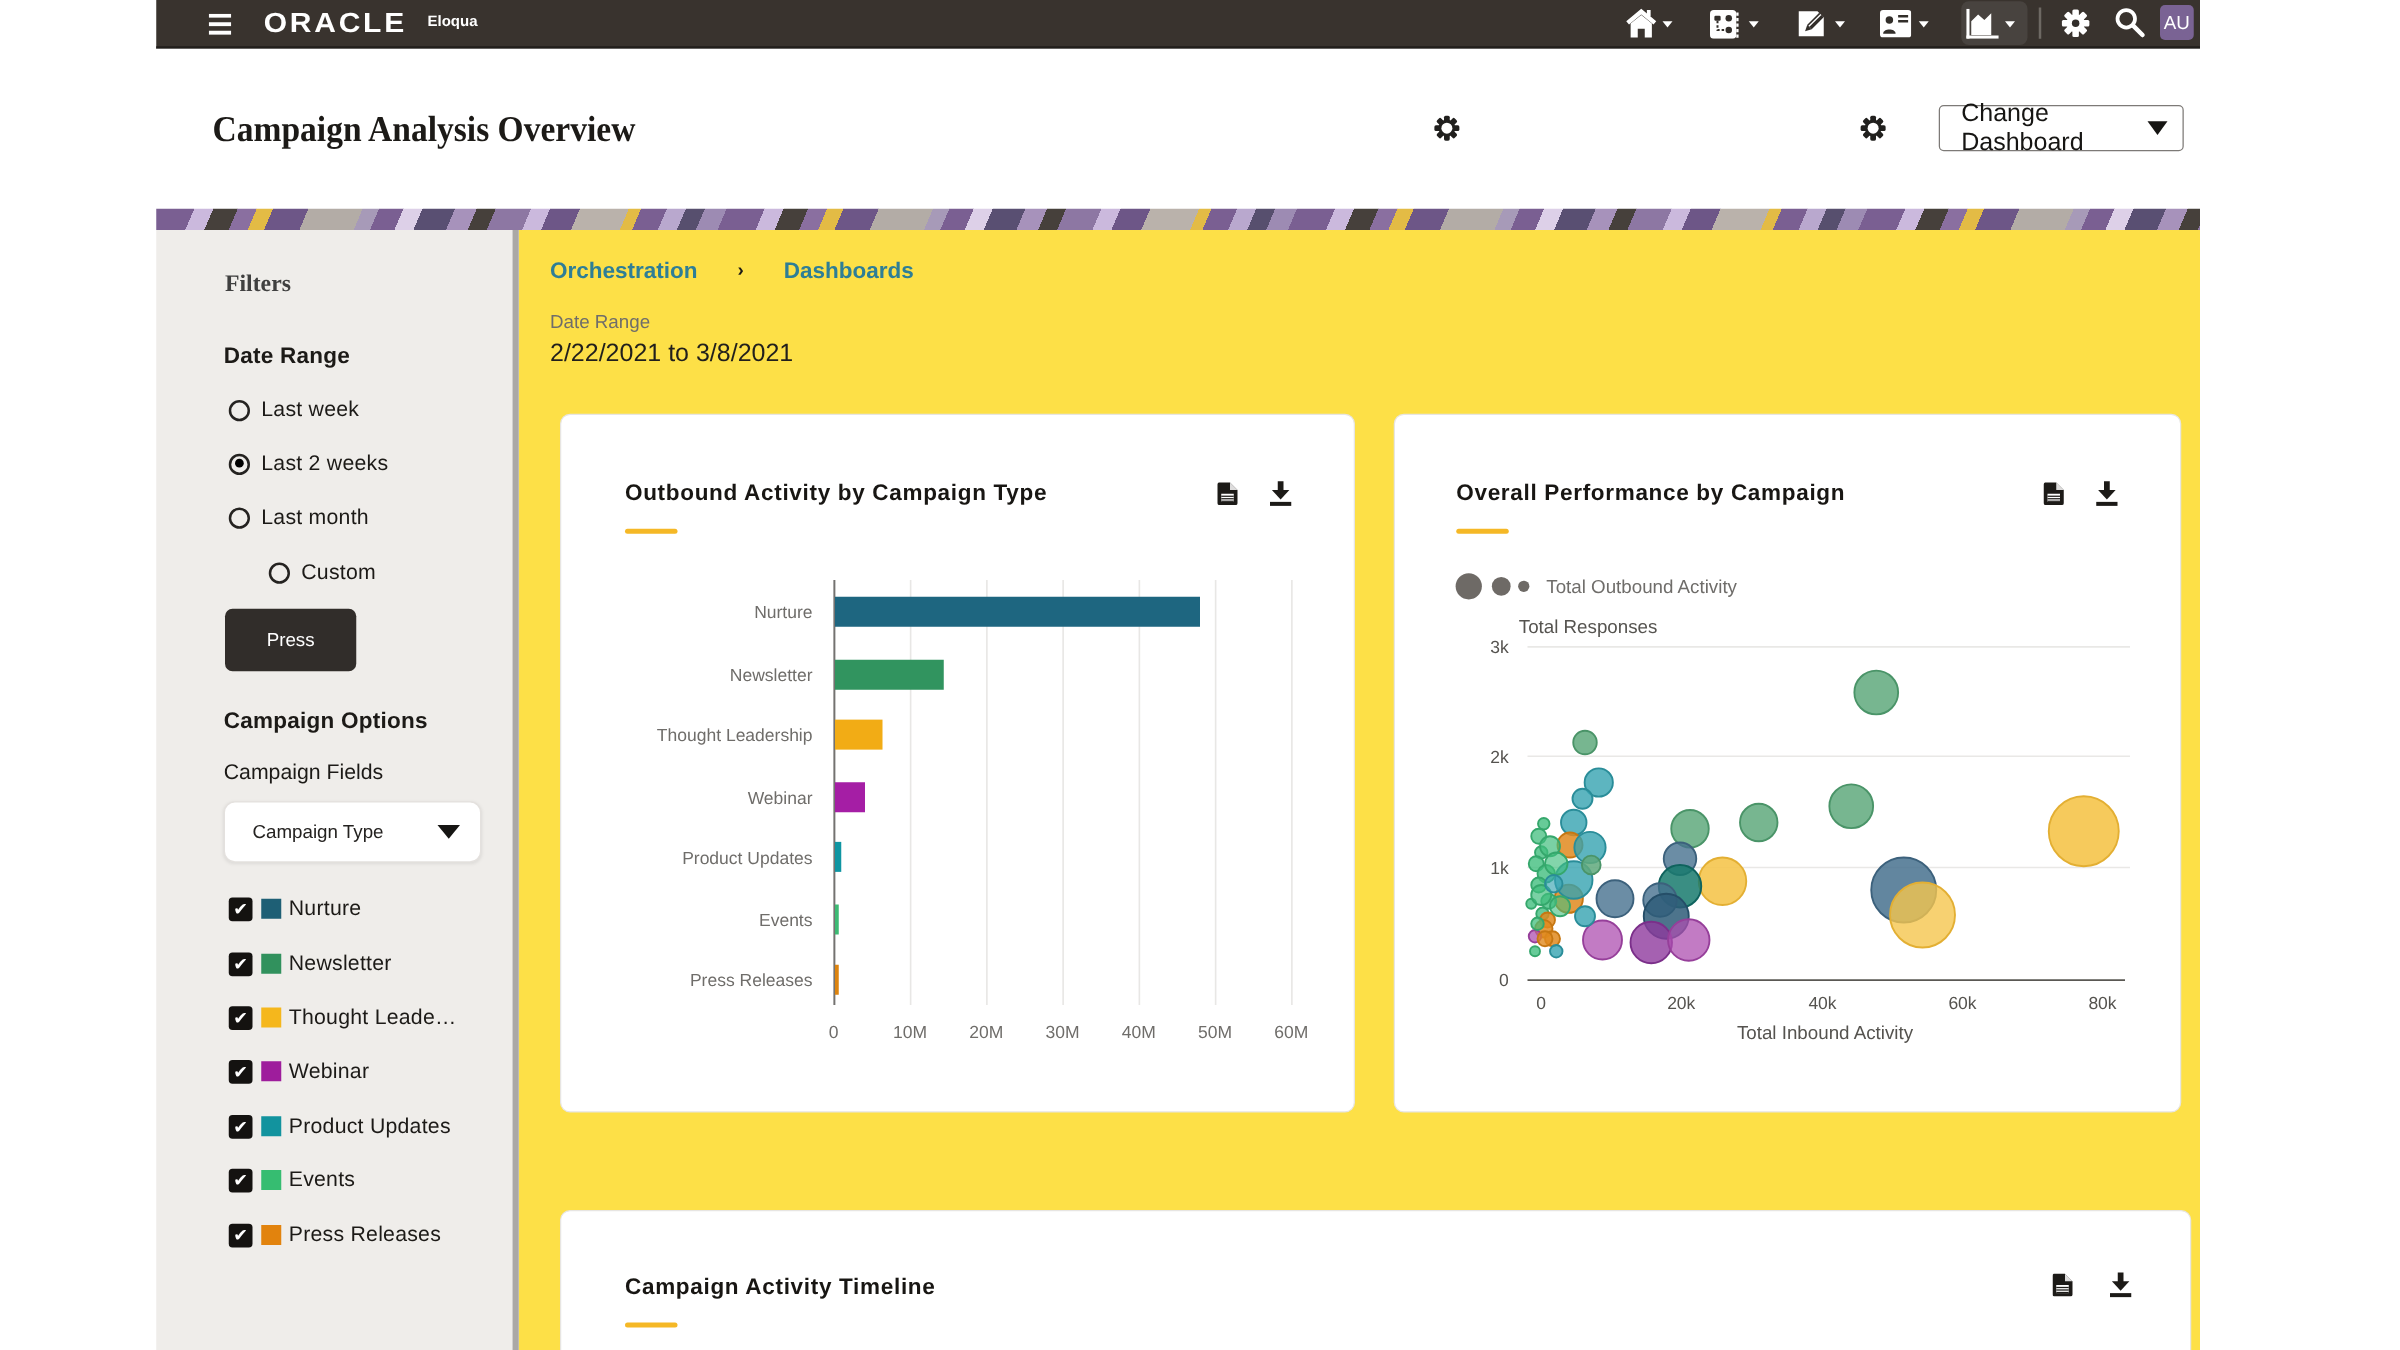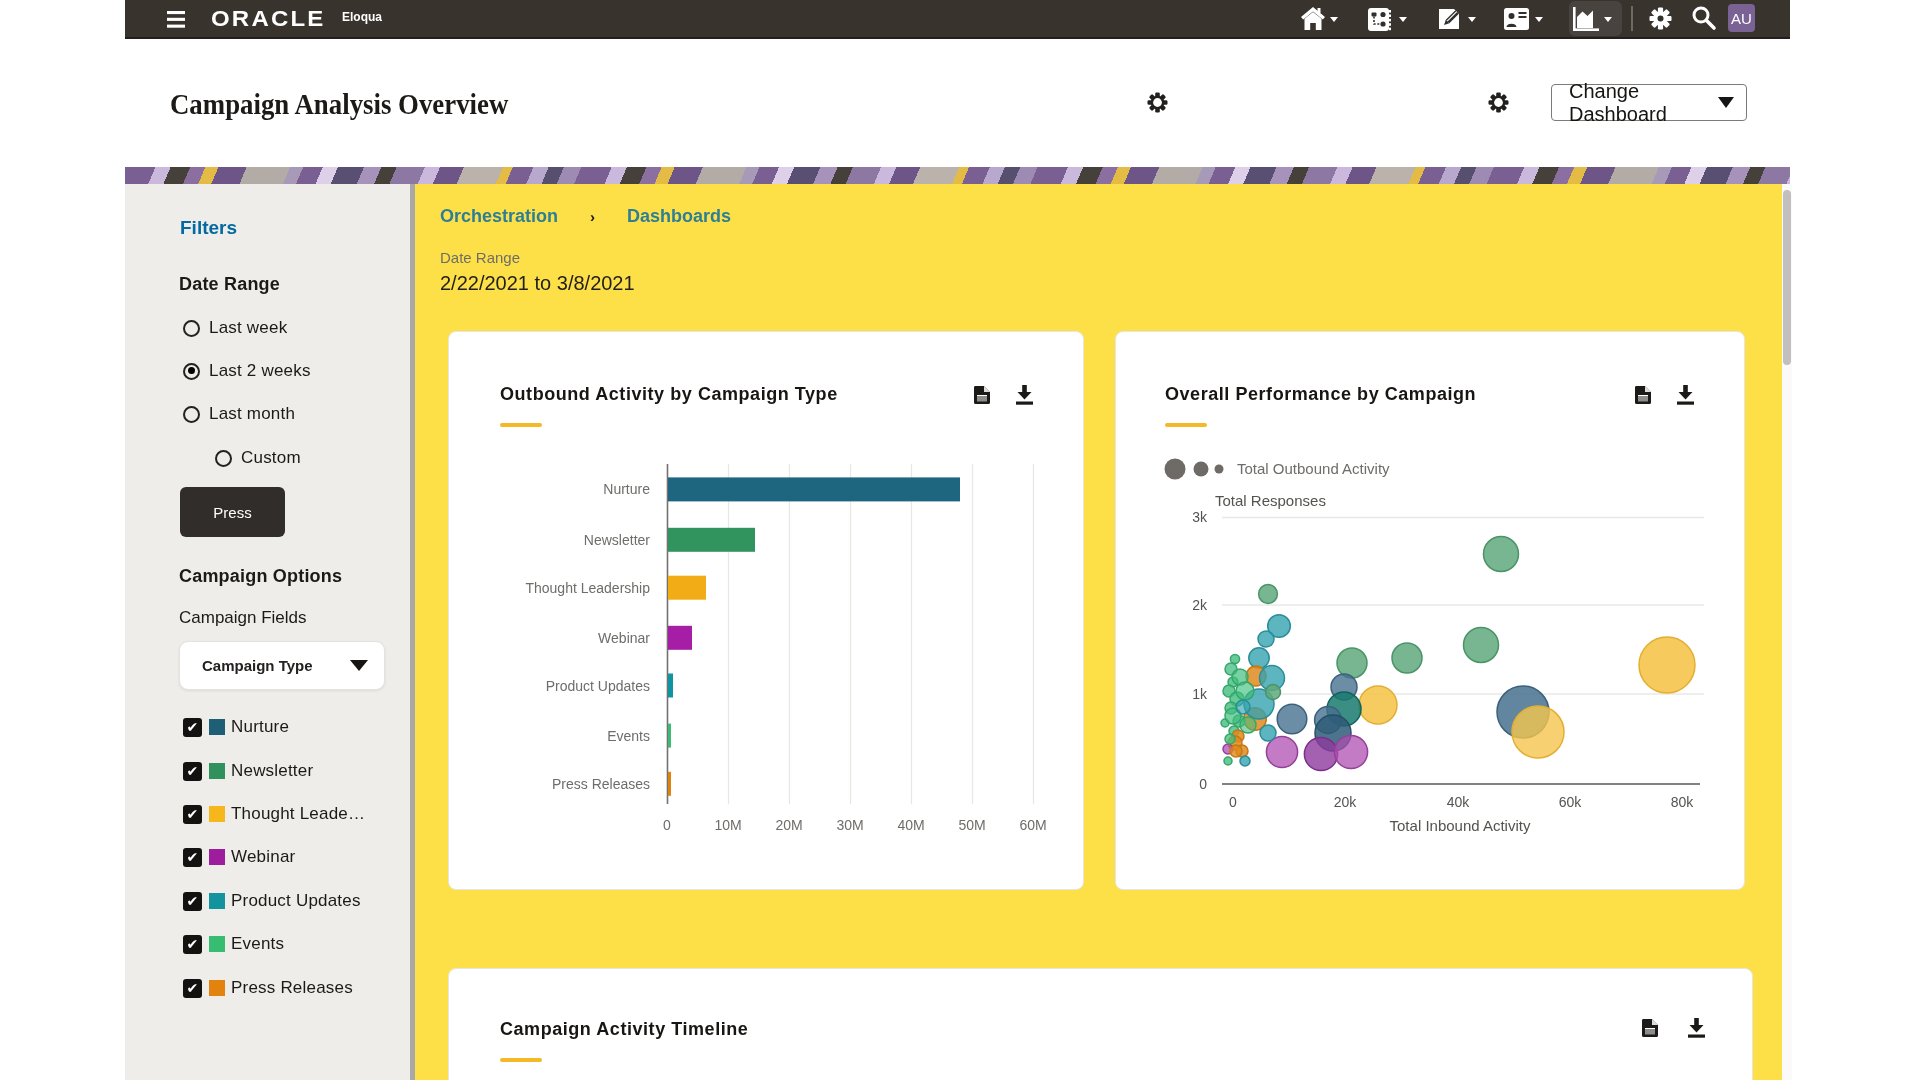--- a/index.html
+++ b/index.html
@@ -1,17 +1,17 @@
 <!DOCTYPE html>
 <html><head>
 <meta charset="utf-8">
 <style>
   * { margin:0; padding:0; box-sizing:border-box; }
   html,body { width:1920px; height:1080px; background:#fff; font-family:"Liberation Sans", sans-serif; }
-  #page { position:relative; width:1920px; height:1080px; overflow:hidden; background:#fff; }
+  #page { position:relative; width:1760px; height:1080px; overflow:hidden; background:#fff; }
   .abs { position:absolute; }
 
   
   #nav { left:125px; top:0; width:1665px; height:39px; background:#39332e; border-bottom:2px solid #211e1b; box-sizing:content-box; height:37px; }
   .caret { width:0;height:0;border-left:4.5px solid transparent;border-right:4.5px solid transparent;border-top:5px solid #fff; }
 
   
   #header { left:125px; top:39px; width:1665px; height:128px; background:#fff; }
   #title { position:absolute; left:45px; top:49px; font-family:"Liberation Serif", serif; font-size:29px; font-weight:bold; color:#1c1a17; transform:scale(0.925,1); transform-origin:left center; }
   #chgbtn { position:absolute; left:1426px; top:45px; width:196px; height:37px; background:#fff; border:1px solid #7d7a77; border-radius:4px; font-size:20px; color:#161513; display:flex; align-items:center; padding-left:17px; }
@@ -40,27 +40,27 @@
         #e3bb45 348px, #e3bb45 357px,
         #7a5f92 357px, #7a5f92 376px,
         #b9a8ce 376px, #b9a8ce 390px,
         #574f6e 390px, #574f6e 404px,
         #9d8bb3 404px, #9d8bb3 420px);
   }
 
   
   #sidebar { left:125px; top:184px; width:285px; height:896px; background:#efedea; }
   #sidescroll { left:410px; top:184px; width:5px; height:896px; background:#aaa8a6; }
-  .sb-h { position:absolute; left:55px; font-size:19px; font-weight:bold; color:#0369a1; }
+  .sb-h { position:absolute; left:55px; font-size:19px; font-weight:bold; color:#404040;font-family:Liberation Serif, serif; }
   .sb-h2 { position:absolute; left:54px; font-size:18px; font-weight:bold; color:#1c1a17; letter-spacing:0.2px; }
   .radio-row { position:absolute; left:58px; display:flex; align-items:center; gap:9px; font-size:17px; letter-spacing:0.2px; color:#1c1a17; }
   .radio { width:17px; height:17px; border:2.2px solid #242220; border-radius:50%; background:#efedea; position:relative; flex-shrink:0; }
   .radio.sel::after { content:""; position:absolute; left:2.6px; top:2.6px; width:7.4px; height:7.4px; border-radius:50%; background:#000; }
   #applybtn { position:absolute; left:55px; top:303px; width:105px; height:50px; background:#312d2a; border-radius:6px; color:#fff; font-size:15px; display:flex; align-items:center; justify-content:center; }
-  #cfield { position:absolute; left:54px; top:457px; width:206px; height:49px; background:#fff; border:1px solid #e4e1de; border-radius:9px; box-shadow:0 1px 3px rgba(0,0,0,0.08); font-size:15px; font-weight:bold; color:#242220; display:flex; align-items:center; padding-left:22px; }
+  #cfield { position:absolute; left:54px; top:457px; width:206px; height:49px; background:#fff; border:1px solid #e4e1de; border-radius:9px; box-shadow:0 1px 3px rgba(0,0,0,0.08); font-size:15px; font-weight:normal; color:#242220; display:flex; align-items:center; padding-left:22px; }
   .chk-row { position:absolute; left:58px; display:flex; align-items:center; font-size:17px; letter-spacing:0.2px; color:#1c1a17; }
   .chk { width:19px; height:19px; background:#141210; border-radius:3px; color:#fff; font-size:14px; display:flex; align-items:center; justify-content:center; margin-right:7px; }
   .swatch { width:16px; height:16px; margin-right:6px; }
 
   
   #content { left:415px; top:184px; width:1367px; height:896px; background:#fde047; }
   #vscroll { left:1782px; top:184px; width:10px; height:896px; background:#fbfaf9; }
   #vthumb { left:1783px; top:190px; width:8px; height:175px; background:#c2c0be; border-radius:4px; }
   .card { position:absolute; background:#fff; border:1px solid #e7e5e2; border-radius:8px; }
   .card-title { position:absolute; font-size:18px; font-weight:bold; color:#181613; letter-spacing:0.55px; }

